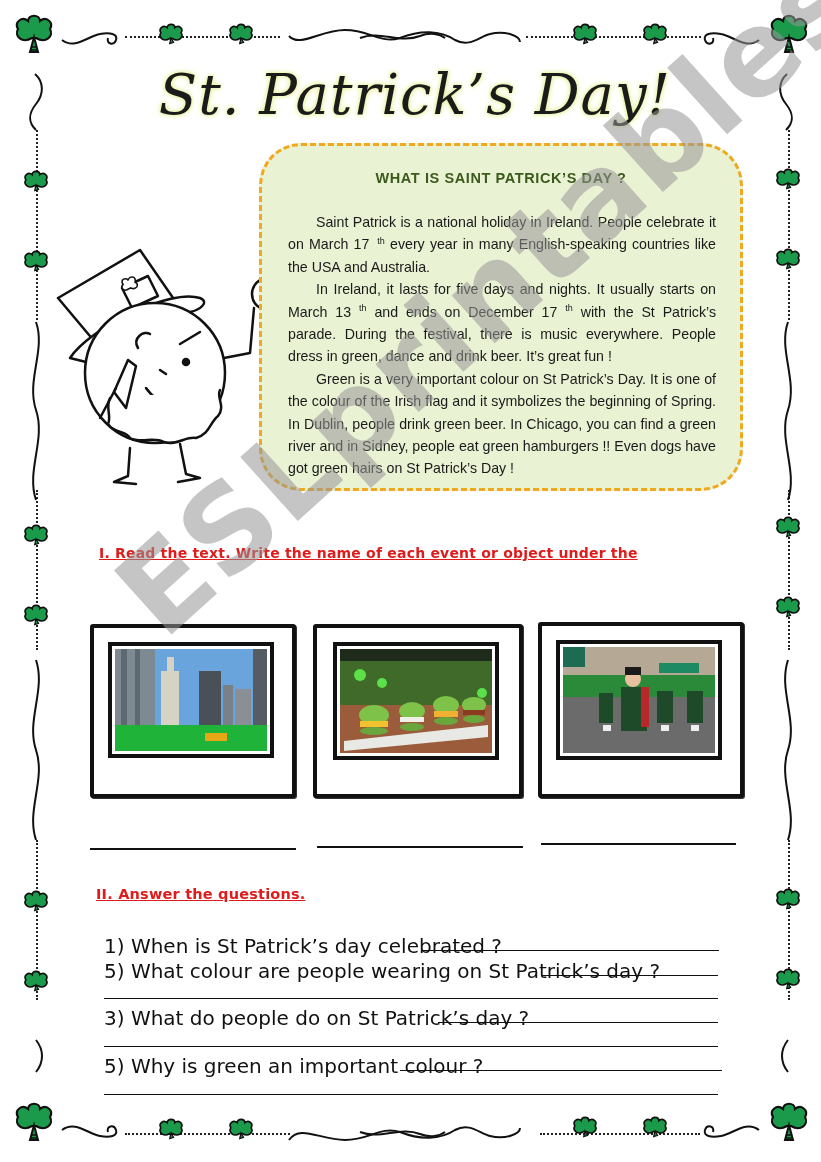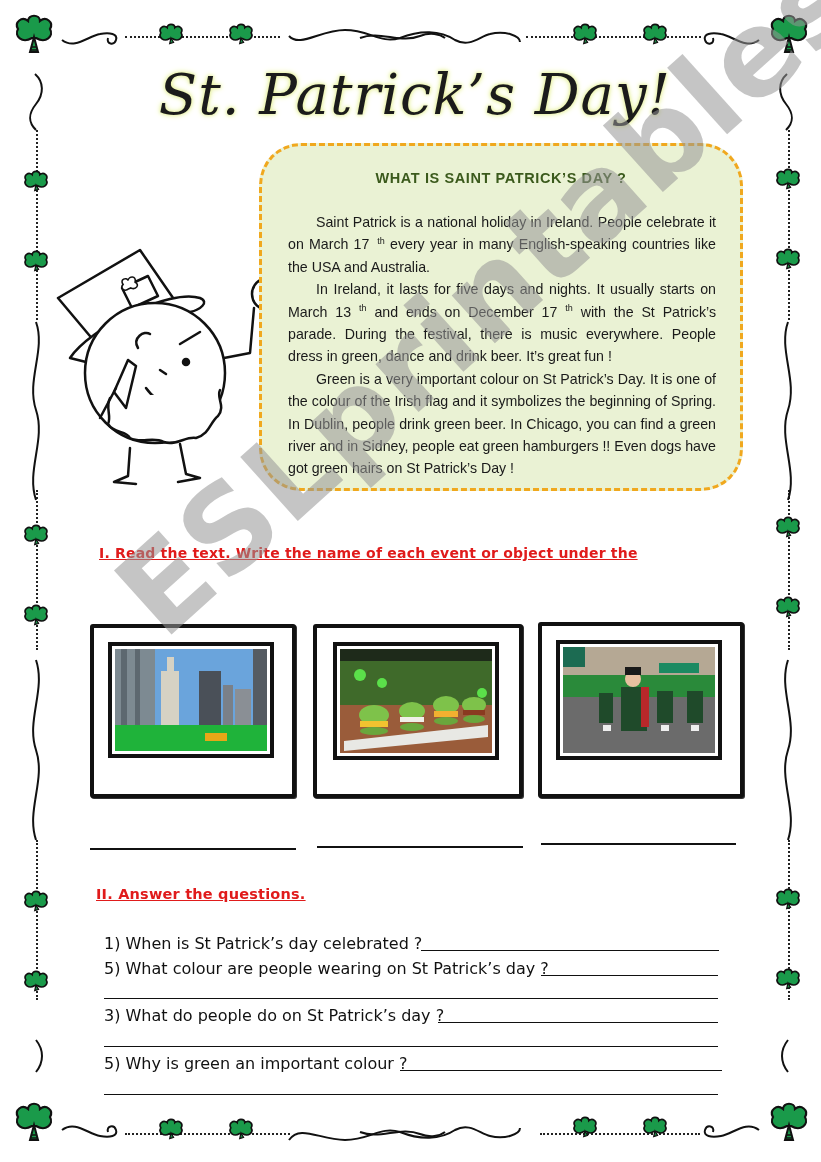--- a/index.html
+++ b/index.html
@@ -19,21 +19,21 @@
   .reading .body{position:absolute;left:26px;right:24px;top:65px;font-size:14.2px;line-height:22.4px;text-align:justify;color:#1a1a1a;font-family:"Liberation Sans",sans-serif;}
   .reading p{margin:0;text-indent:28px;}
   .reading sup{font-size:9px;line-height:0;margin-left:8px;}
   
   .instr{position:absolute;color:#e01b1b;text-decoration:underline;font-family:"DejaVu Sans",sans-serif;font-weight:bold;font-size:14px;letter-spacing:.2px;}
   
   .frame{position:absolute;border:4px solid #111;border-radius:3px;background:#fff;box-shadow:1px 1px 0 #333;}
   .inner{position:absolute;border:4px solid #111;background:#fff;}
   .photo{position:absolute;left:3px;top:3px;right:3px;bottom:3px;overflow:hidden;}
   .answer-line{position:absolute;height:0;border-top:2px solid #111;}
-  .q{position:absolute;font-family:"DejaVu Sans",sans-serif;font-size:16px;color:#111;white-space:nowrap;}
+  .q{position:absolute;font-family:"DejaVu Sans",sans-serif;font-size:20px;color:#111;white-space:nowrap;}
   .wline{position:absolute;height:0;border-top:1.5px solid #111;}
   .watermark{position:absolute;left:90px;top:560px;font-family:"DejaVu Sans",sans-serif;font-weight:bold;font-size:118px;color:rgba(150,150,150,.55);transform:rotate(-42deg);transform-origin:left top;white-space:nowrap;letter-spacing:2px;pointer-events:none;}
 </style>
 </head>
 <body>
 
 <svg width="0" height="0" style="position:absolute">
   <defs>
     <g id="sh">
       <path d="M20 22 C10 28 2 20 6 13 C2 6 10 0 16 5 C16 -2 28 -2 28 5 C34 0 42 6 38 13 C42 20 34 28 24 22 Z" fill="#1a9a4a" stroke="#111" stroke-width="2.2"></path>

